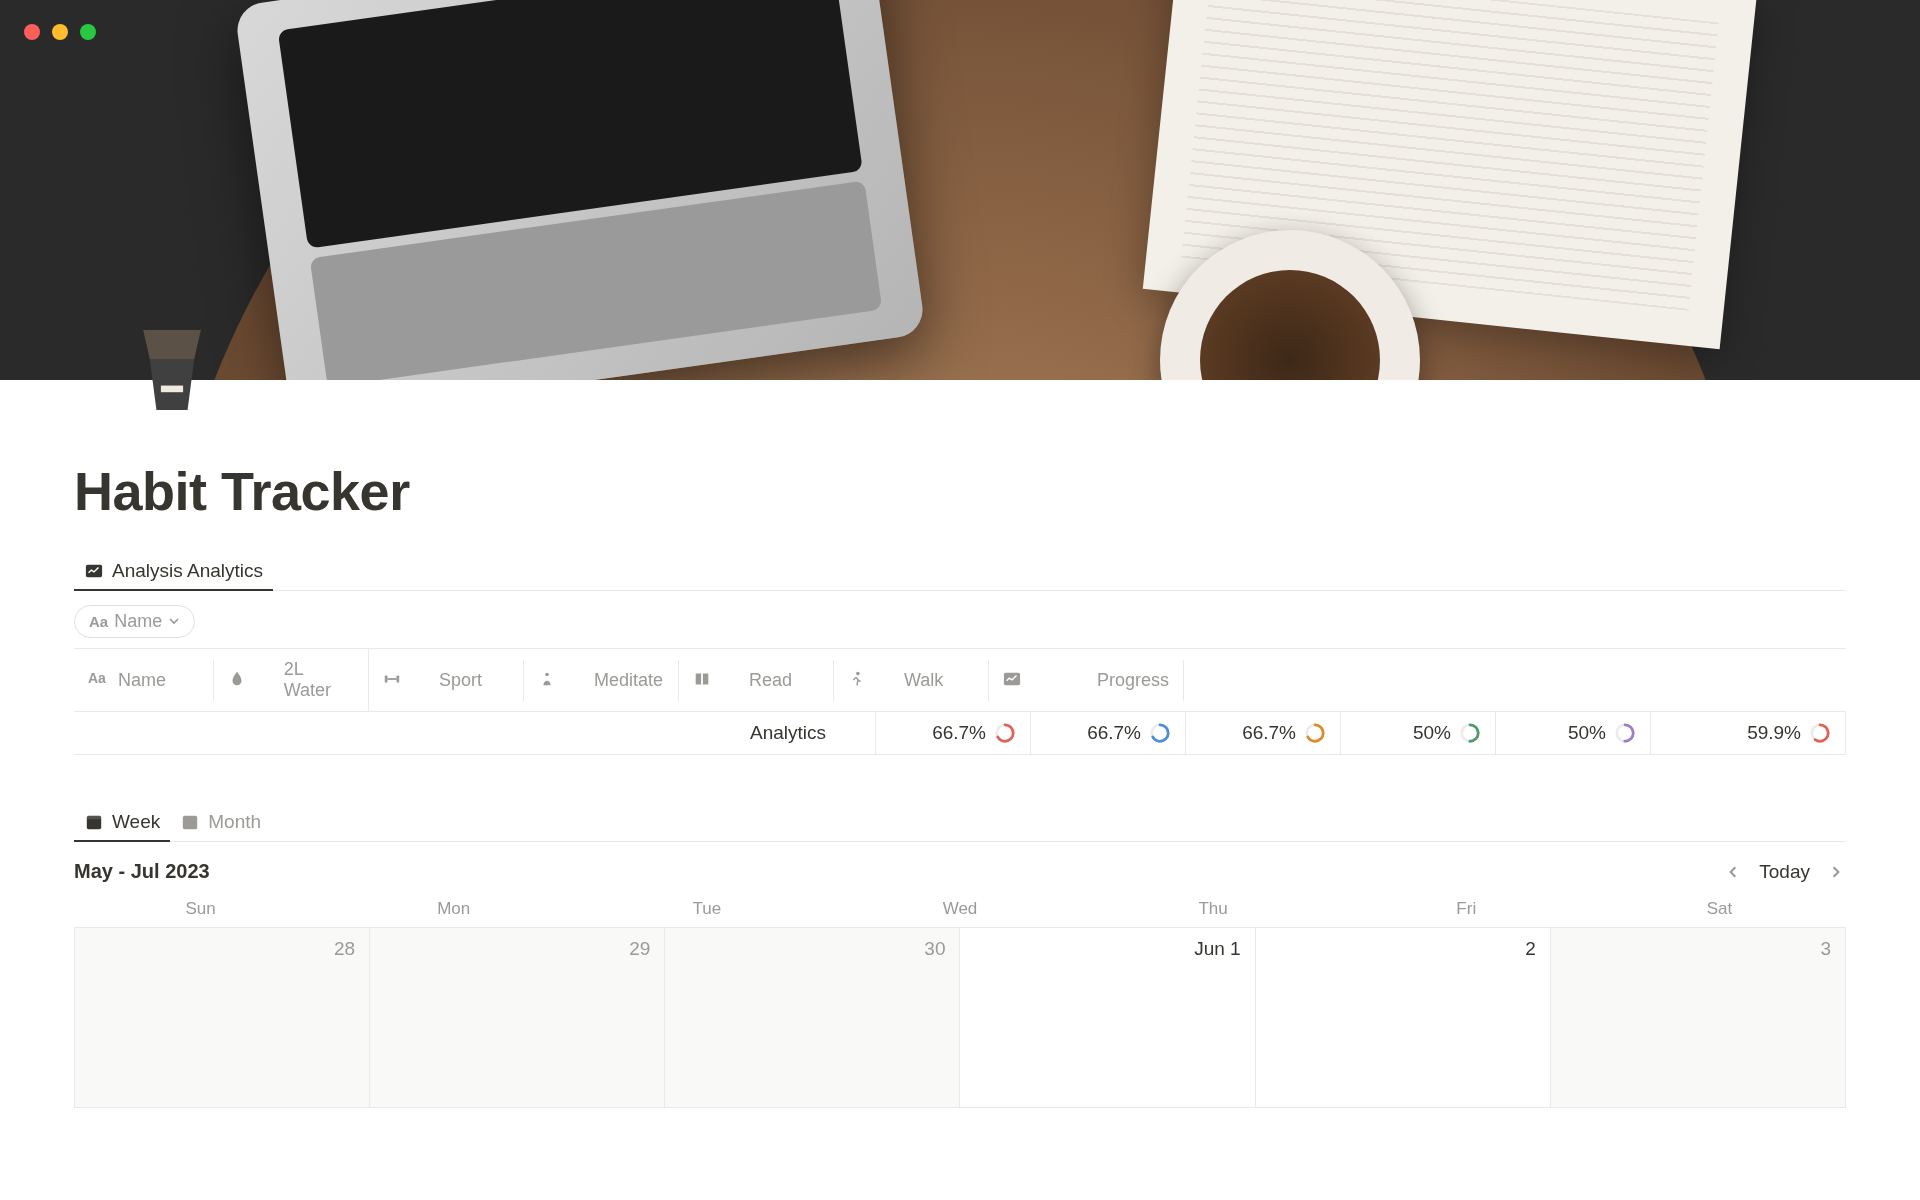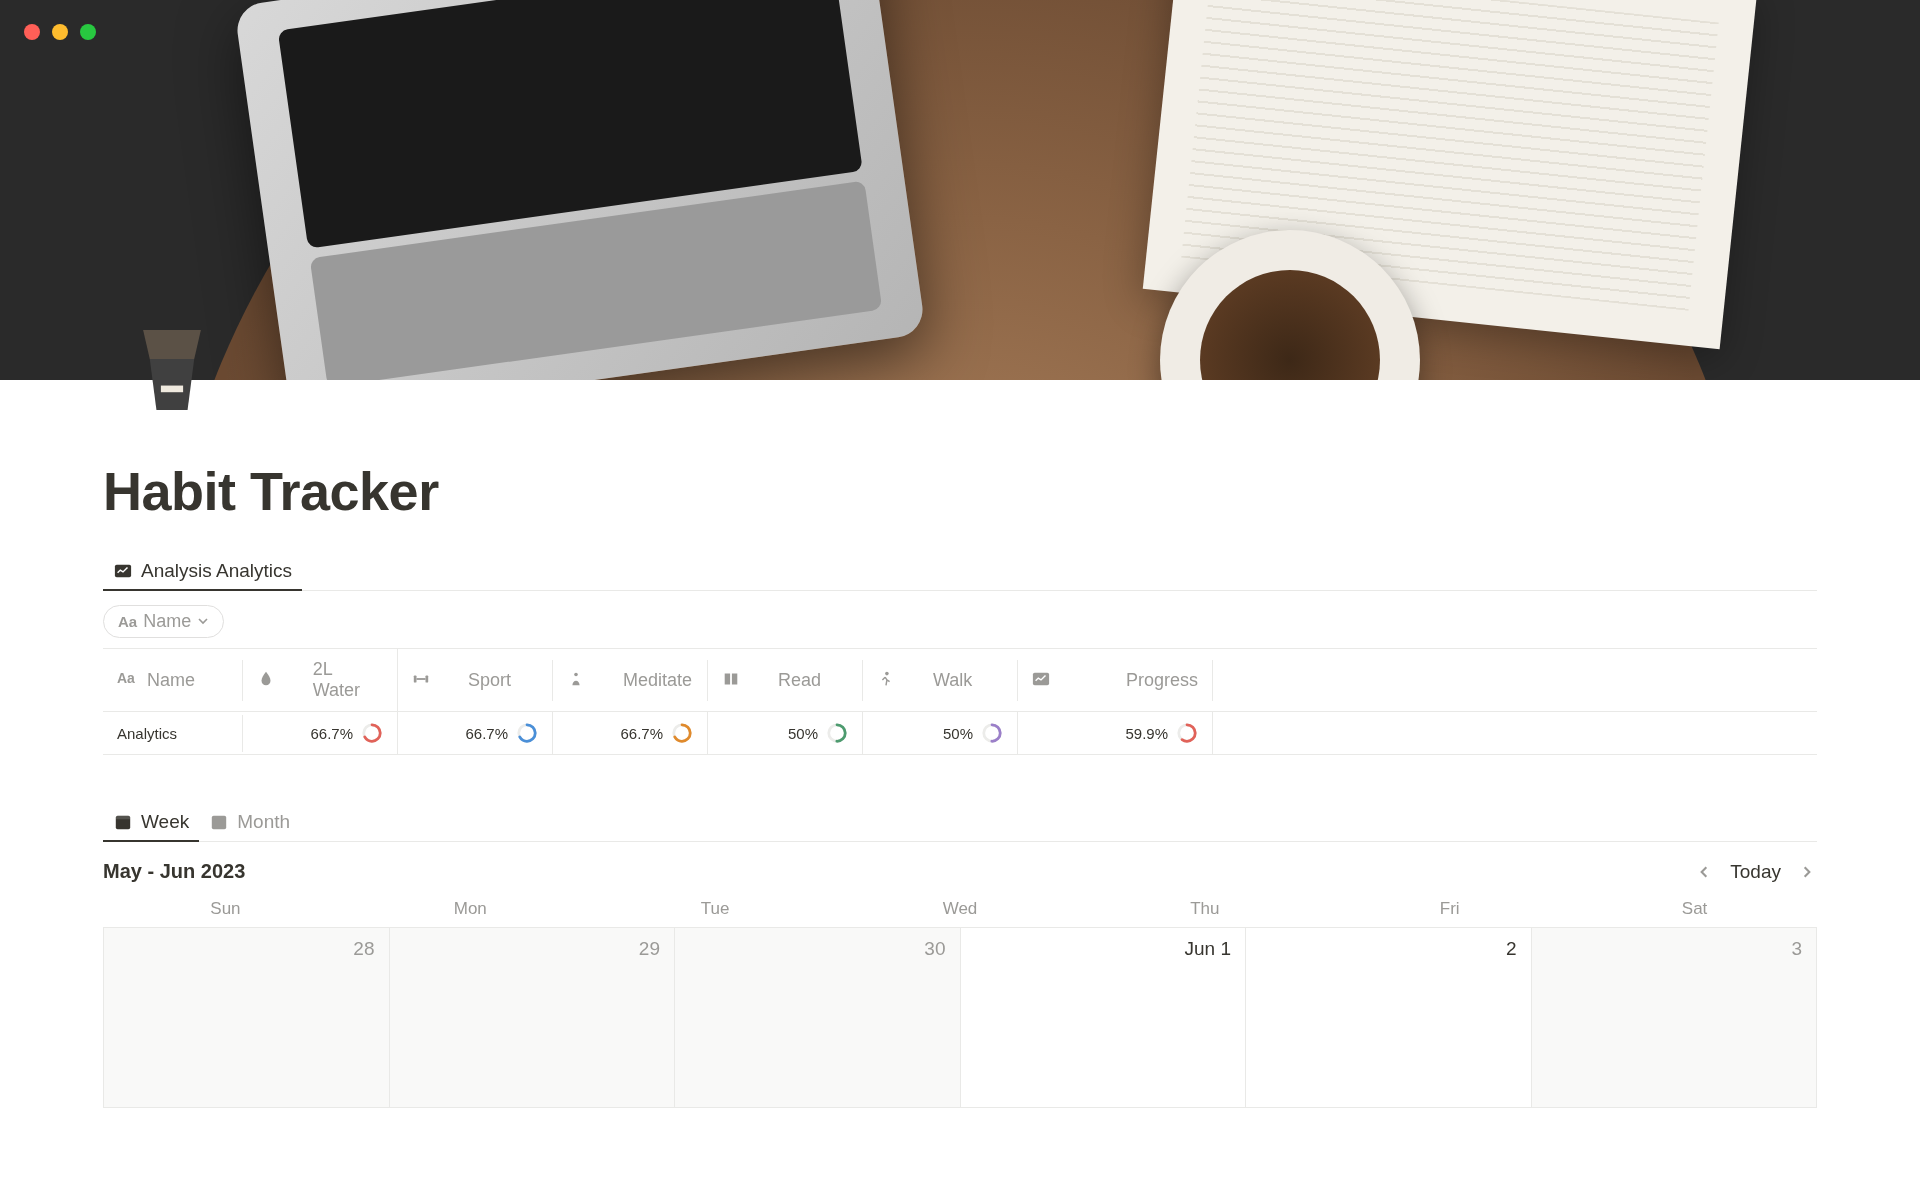--- a/index.html
+++ b/index.html
@@ -21,40 +21,40 @@
 .cover-book { position: absolute; right: 180px; top: -40px; width: 580px; height: 360px; background: #f3f0e9; transform: rotate(6deg); box-shadow: 0 10px 40px rgba(0,0,0,0.3); }
 .cover-book::before { content: ""; position: absolute; left: 35px; top: 35px; right: 35px; bottom: 35px; background: repeating-linear-gradient(#e4e0d6 0, #e4e0d6 2px, transparent 2px, transparent 12px); }
 .cover-cup { position: absolute; right: 500px; bottom: -110px; width: 260px; height: 260px; background: #f0ece5; border-radius: 50%; box-shadow: 0 10px 30px rgba(0,0,0,0.4); }
 .cover-cup::after { content: ""; position: absolute; left: 40px; top: 40px; right: 40px; bottom: 40px; background: radial-gradient(circle, #3d2817 0%, #5a3a22 70%); border-radius: 50%; }
 
 
 .page-icon { position: absolute; left: 136px; top: 330px; width: 72px; height: 80px; z-index: 10; }
 .page-icon svg { width: 100%; height: 100%; }
 
 
-.content { padding: 0 103px; margin-top: 80px; }
+.content { padding: 0 74px; margin-top: 80px; }
 
 .page-title { font-size: 54px; font-weight: 700; color: #37352f; margin-bottom: 30px; letter-spacing: -0.5px; }
 
 
 .view-tabs { display: flex; align-items: center; border-bottom: 1px solid #e9e9e7; gap: 0; }
 .view-tab { display: inline-flex; align-items: center; gap: 8px; padding: 8px 10px; font-size: 19px; color: #37352f; cursor: pointer; position: relative; }
 .view-tab.active { font-weight: 500; }
 .view-tab.active::after { content: ""; position: absolute; left: 0; right: 0; bottom: -1px; height: 2px; background: #37352f; }
 .view-tab.inactive { color: #9b9a97; }
 .view-tab .ico { width: 20px; height: 20px; display: inline-flex; align-items: center; justify-content: center; }
 
 
 .name-pill { display: inline-flex; align-items: center; gap: 6px; border: 1px solid #e0dfde; border-radius: 20px; padding: 5px 14px; margin: 14px 0 10px 0; color: #9b9a97; font-size: 18px; cursor: pointer; }
 
 
 .db-table { border-top: 1px solid #e9e9e7; }
 .db-head, .db-row { display: flex; align-items: center; }
 .db-head { border-bottom: 1px solid #e9e9e7; color: #9b9a97; font-size: 18px; }
-.db-row { border-bottom: 1px solid #e9e9e7; font-size: 15px; }
+.db-row { border-bottom: 1px solid #e9e9e7; font-size: 19px; justify-content: flex-end; }
 .db-cell { padding: 10px 14px; border-right: 1px solid #e9e9e7; display: flex; align-items: center; gap: 8px; }
 .db-cell.head { gap: 10px; }
 .c-name { width: 140px; border-left: none; }
 .c-col { width: 155px; justify-content: flex-end; }
 .c-col.head { justify-content: flex-start; gap: 36px; }
 .c-progress { width: 195px; justify-content: flex-end; }
 .c-progress.head { justify-content: space-between; }
 .db-row .c-name { font-weight: 400; color: #37352f; }
 
 .ring { width: 22px; height: 22px; }
@@ -250,21 +250,21 @@
       <span class="ico">
           <svg viewBox="0 0 20 20" width="18" height="18" fill="#9b9a97">
             <rect x="2" y="3" width="16" height="15" rx="2"></rect>
           </svg>
         </span>
       <span>Month</span>
     </div>
   </div>
 
   <div class="cal-header">
-    <div class="cal-title">May - Jun 2023</div>
+    <div class="cal-title">May - Jul 2023</div>
     <div class="cal-nav">
       <span class="chev">
           <svg width="14" height="14" viewBox="0 0 12 12">
             <path d="M8 2L4 6l4 4" stroke="#9b9a97" stroke-width="1.8" fill="none"></path>
           </svg>
         </span>
       <span class="cal-today">Today</span>
       <span class="chev">
           <svg width="14" height="14" viewBox="0 0 12 12">
             <path d="M4 2l4 4-4 4" stroke="#9b9a97" stroke-width="1.8" fill="none"></path>

